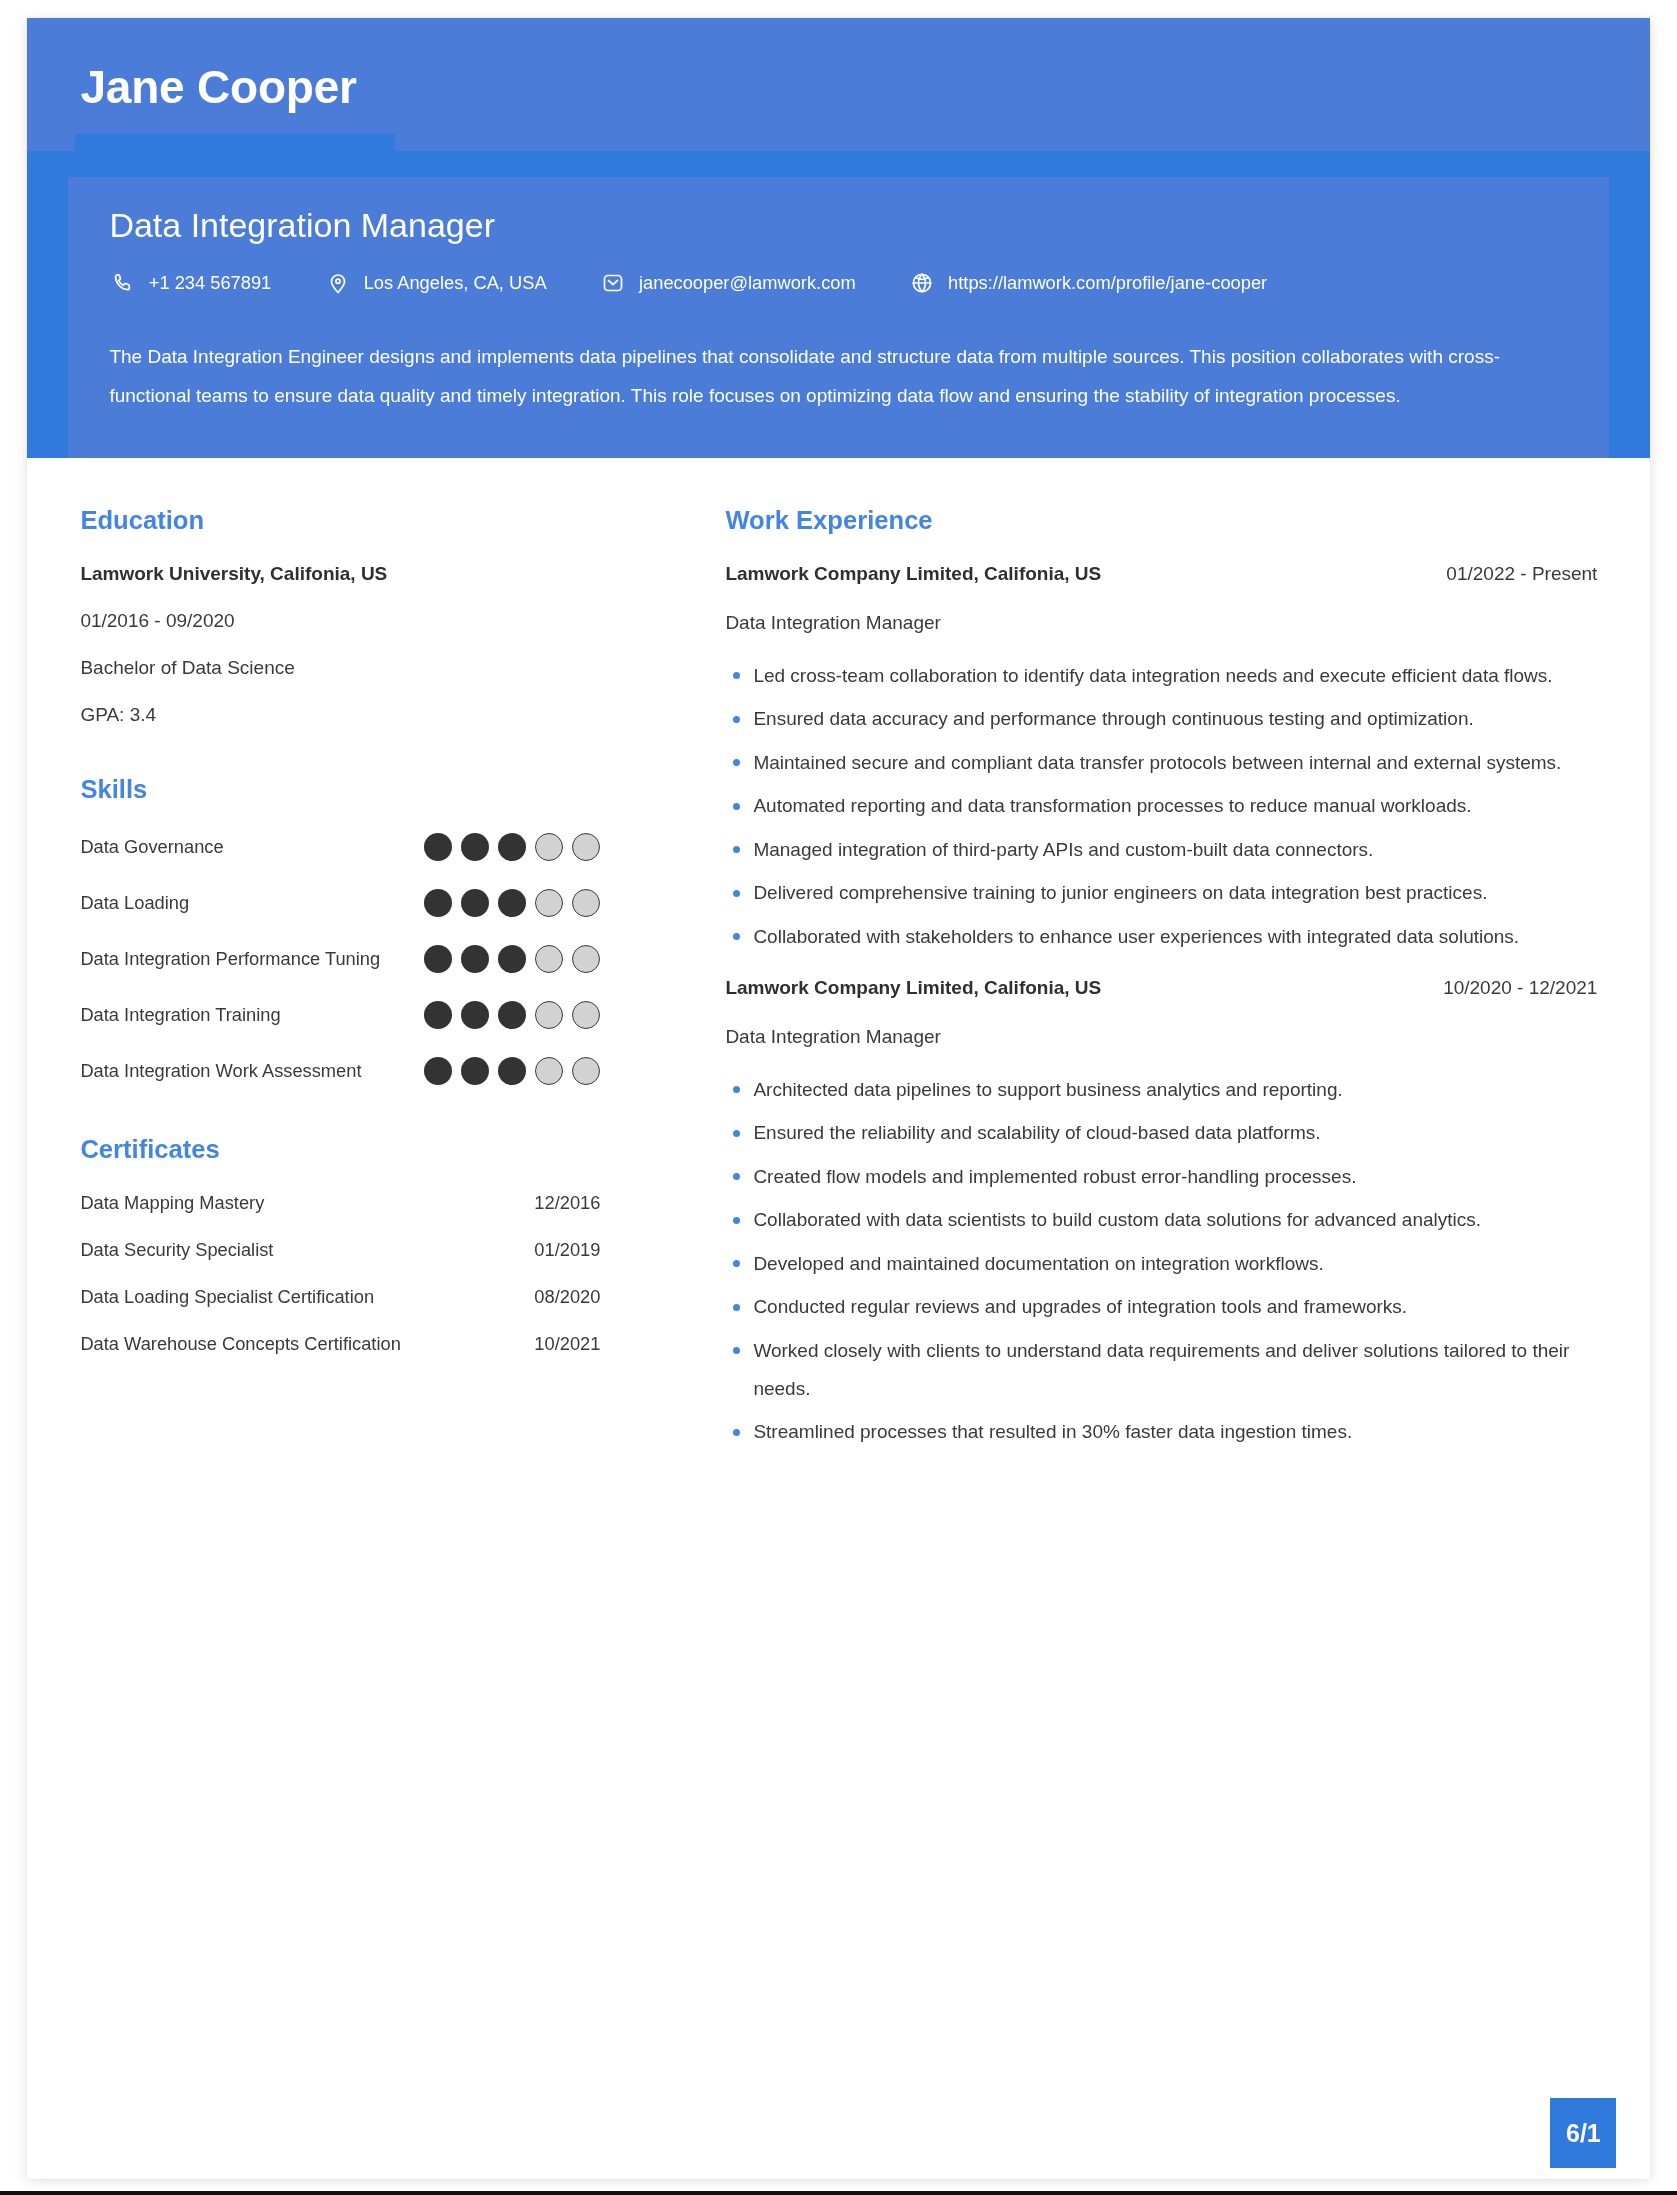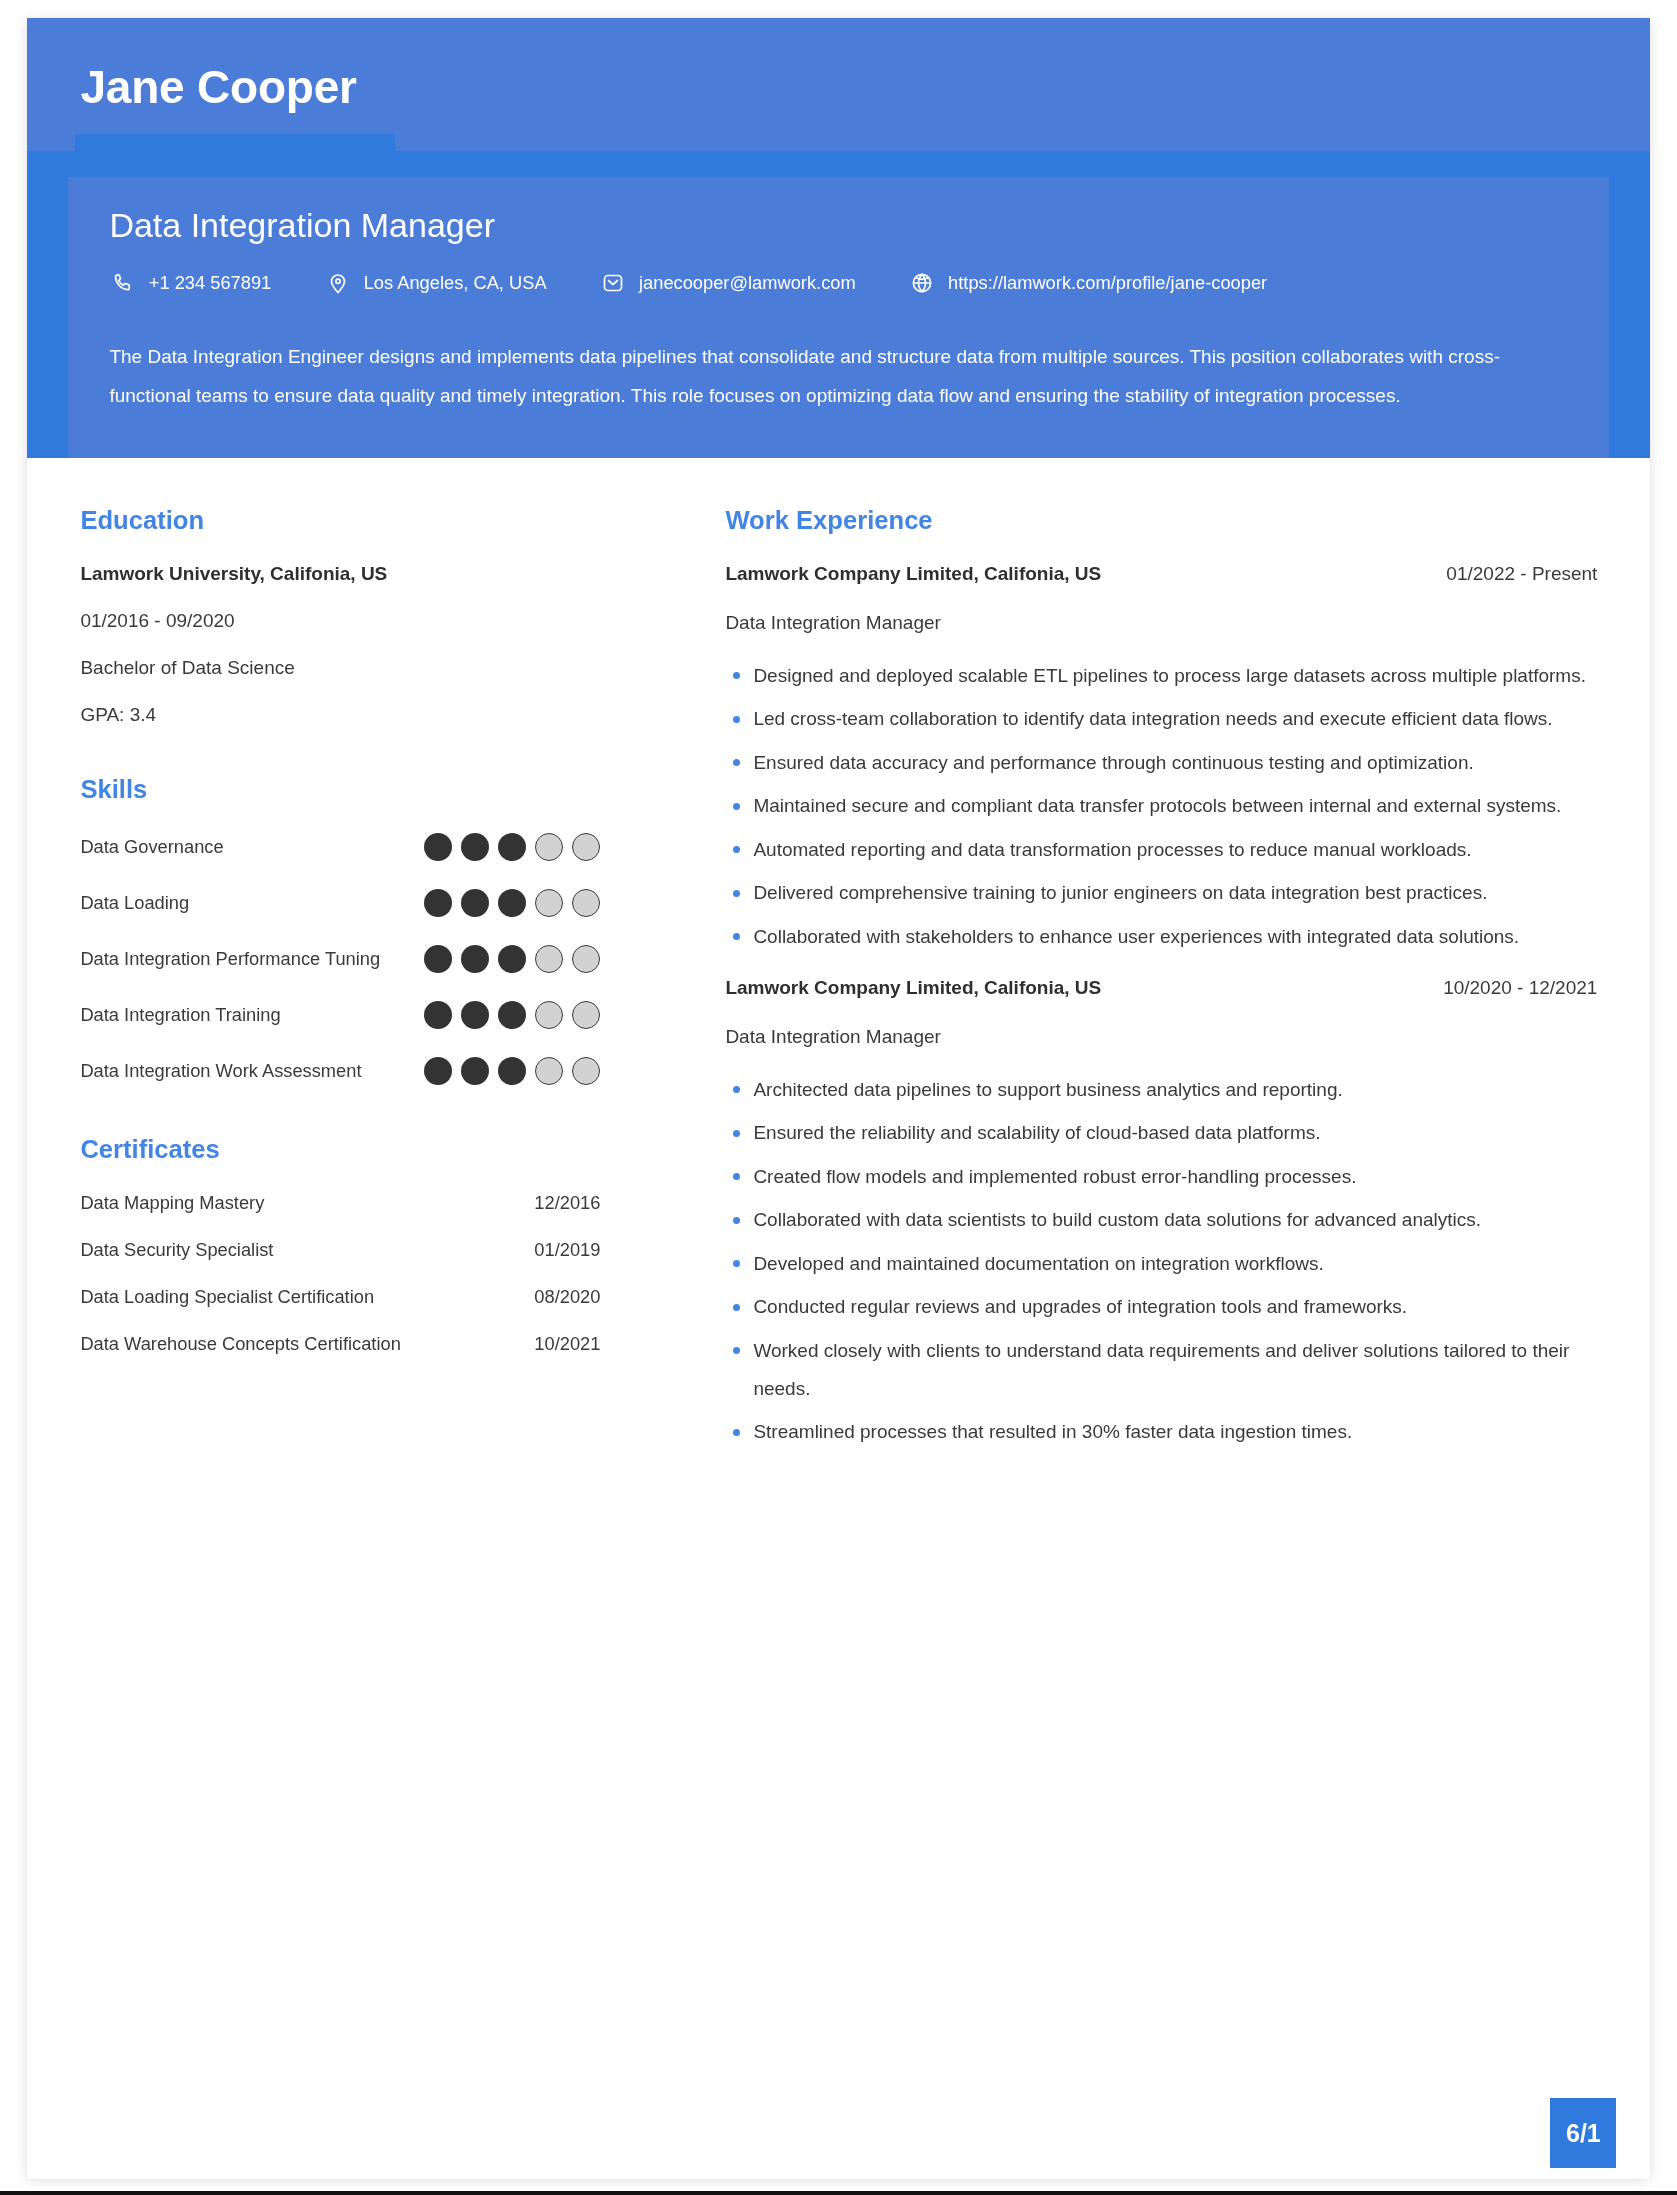--- a/index.html
+++ b/index.html
@@ -446,25 +446,25 @@
       <div class="col-right">
         <div class="section-heading">Work Experience</div>
         <div id="jobs-list">
             <div class="job">
               <div class="job-header">
                 <div class="job-company">Lamwork Company Limited, Califonia, US</div>
                 <div class="job-period">01/2022 - Present</div>
               </div>
               <div class="job-role">Data Integration Manager</div>
               <ul class="bullet-list">
-                <li class="bullet-item">Designed and deployed scalable ETL pipelines to process large datasets across multiple platforms.</li>
                 <li class="bullet-item">Led cross-team collaboration to identify data integration needs and execute efficient data flows.</li>
                 <li class="bullet-item">Ensured data accuracy and performance through continuous testing and optimization.</li>
                 <li class="bullet-item">Maintained secure and compliant data transfer protocols between internal and external systems.</li>
                 <li class="bullet-item">Automated reporting and data transformation processes to reduce manual workloads.</li>
+                <li class="bullet-item">Managed integration of third-party APIs and custom-built data connectors.</li>
                 <li class="bullet-item">Delivered comprehensive training to junior engineers on data integration best practices.</li>
                 <li class="bullet-item">Collaborated with stakeholders to enhance user experiences with integrated data solutions.</li>
               </ul>
             </div>
             <div class="job-spacer"></div>
             <div class="job">
               <div class="job-header">
                 <div class="job-company">Lamwork Company Limited, Califonia, US</div>
                 <div class="job-period">10/2020 - 12/2021</div>
               </div>

